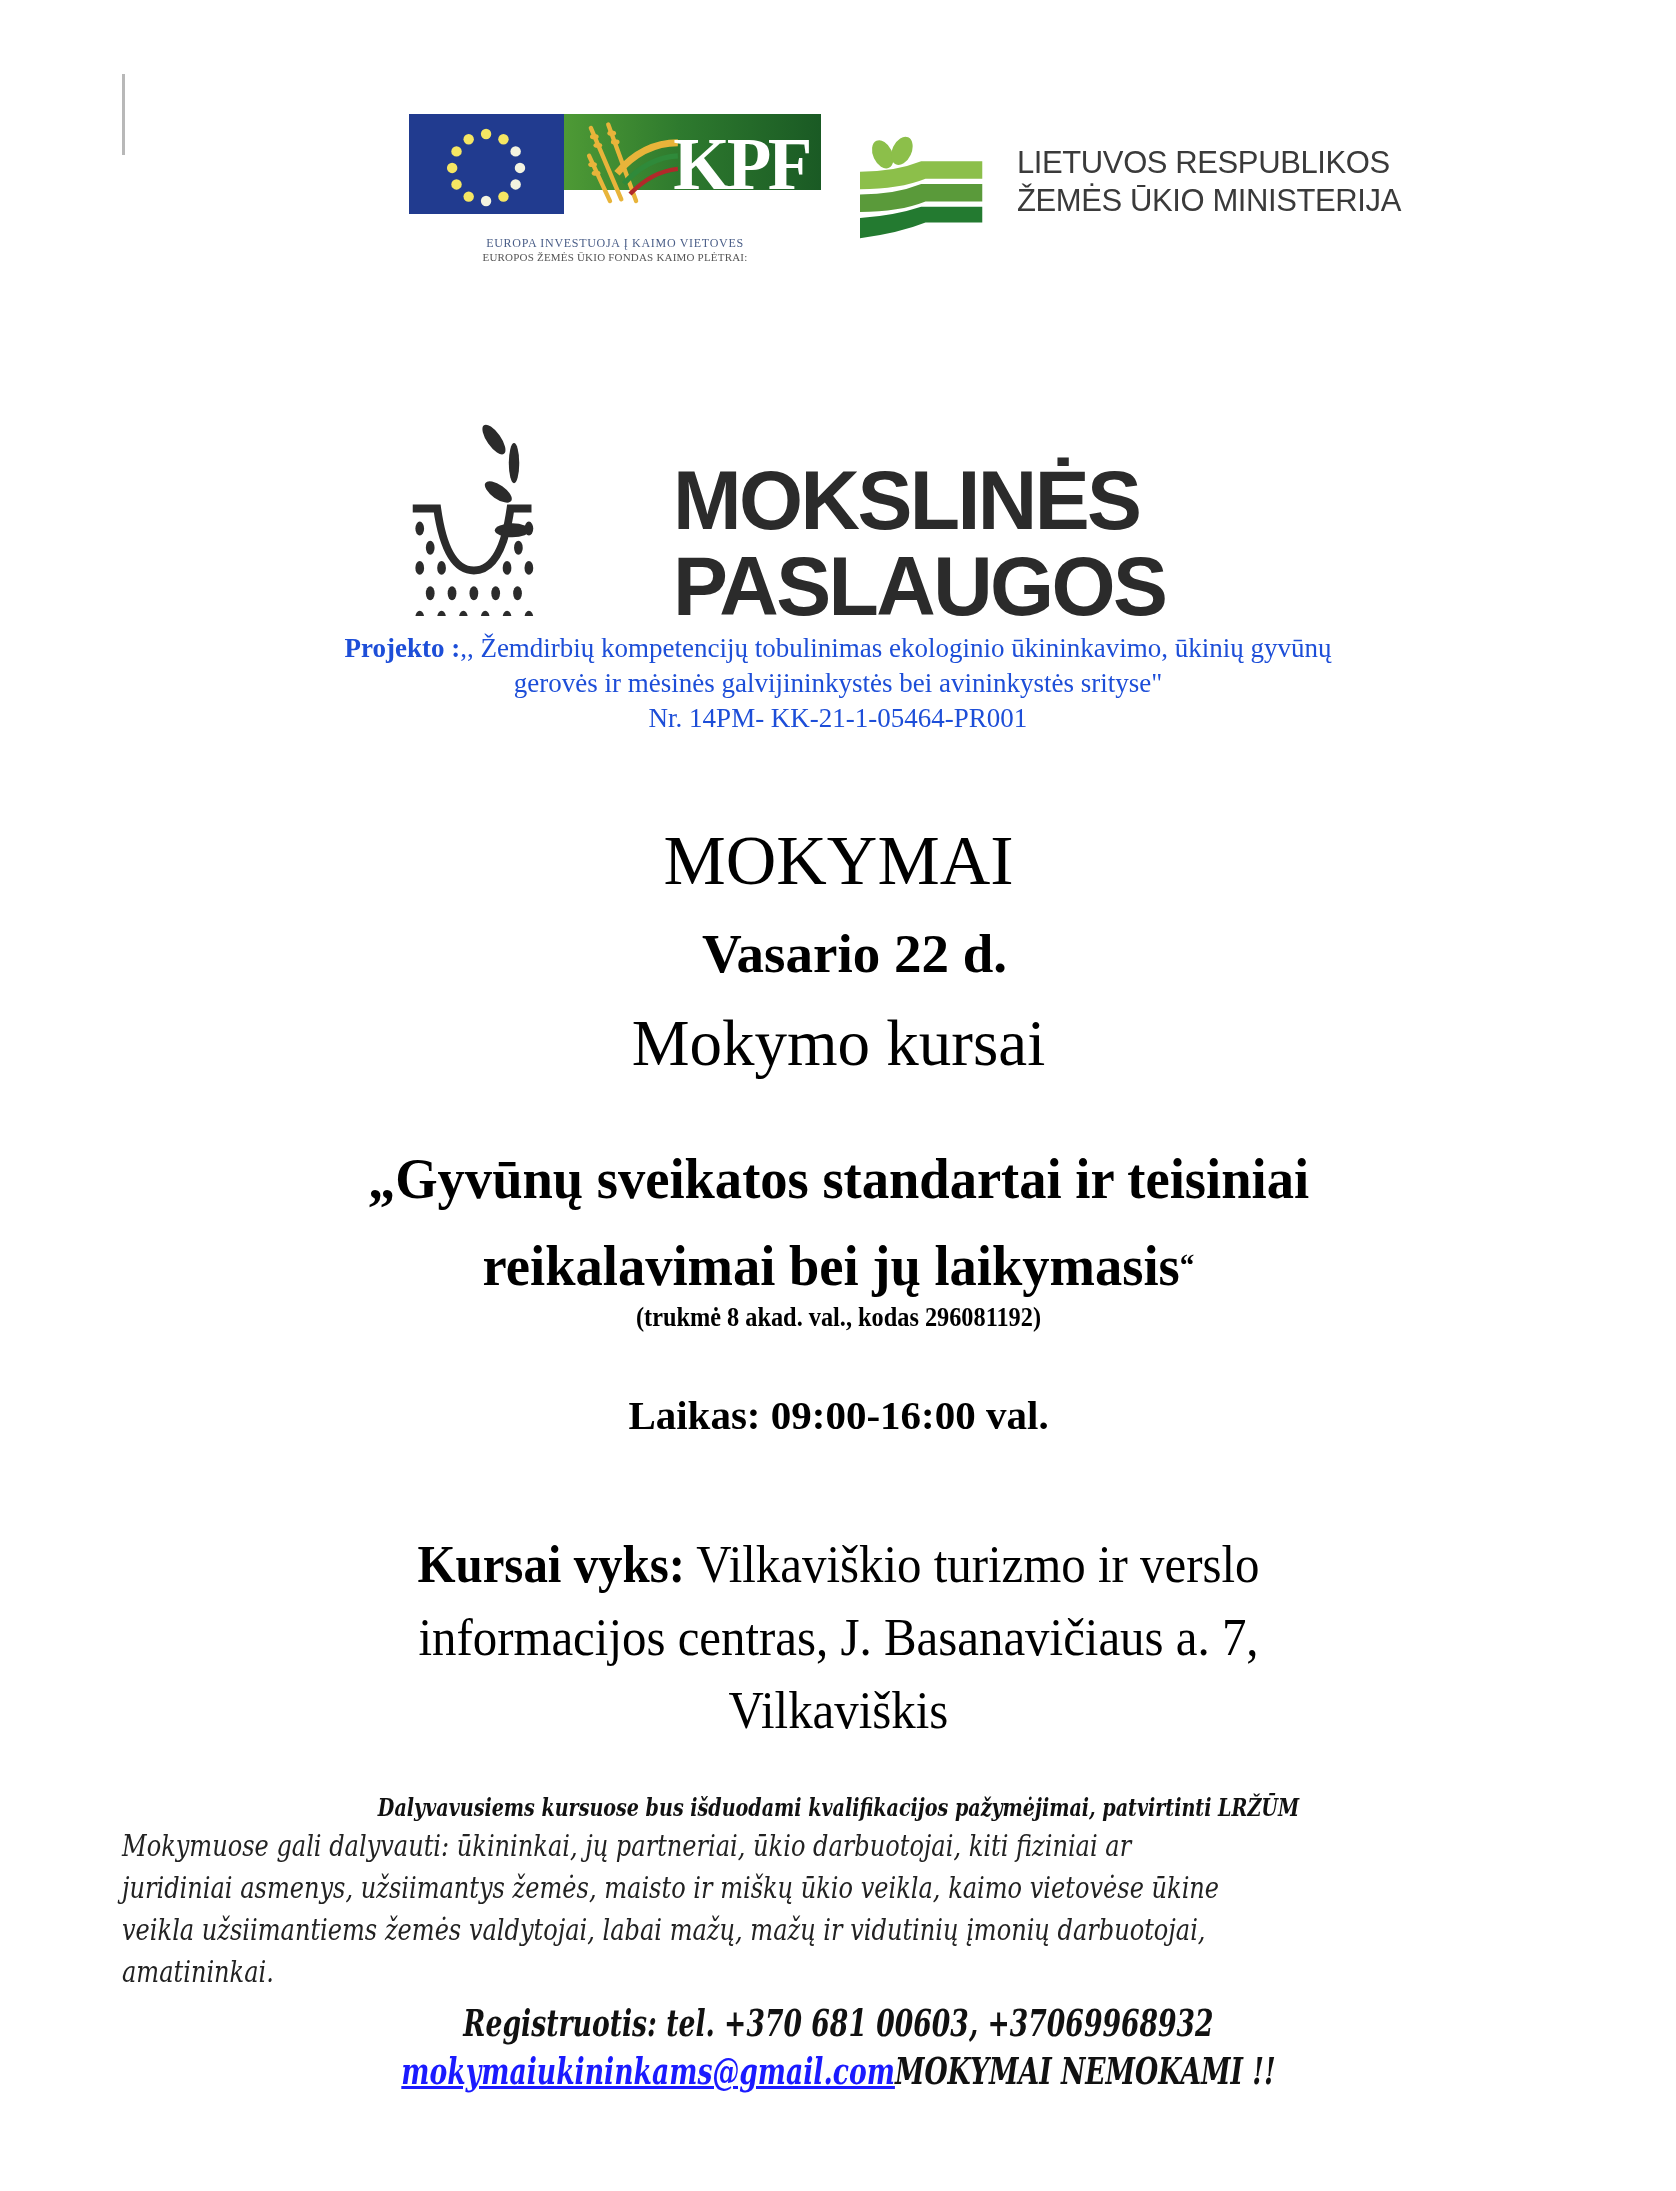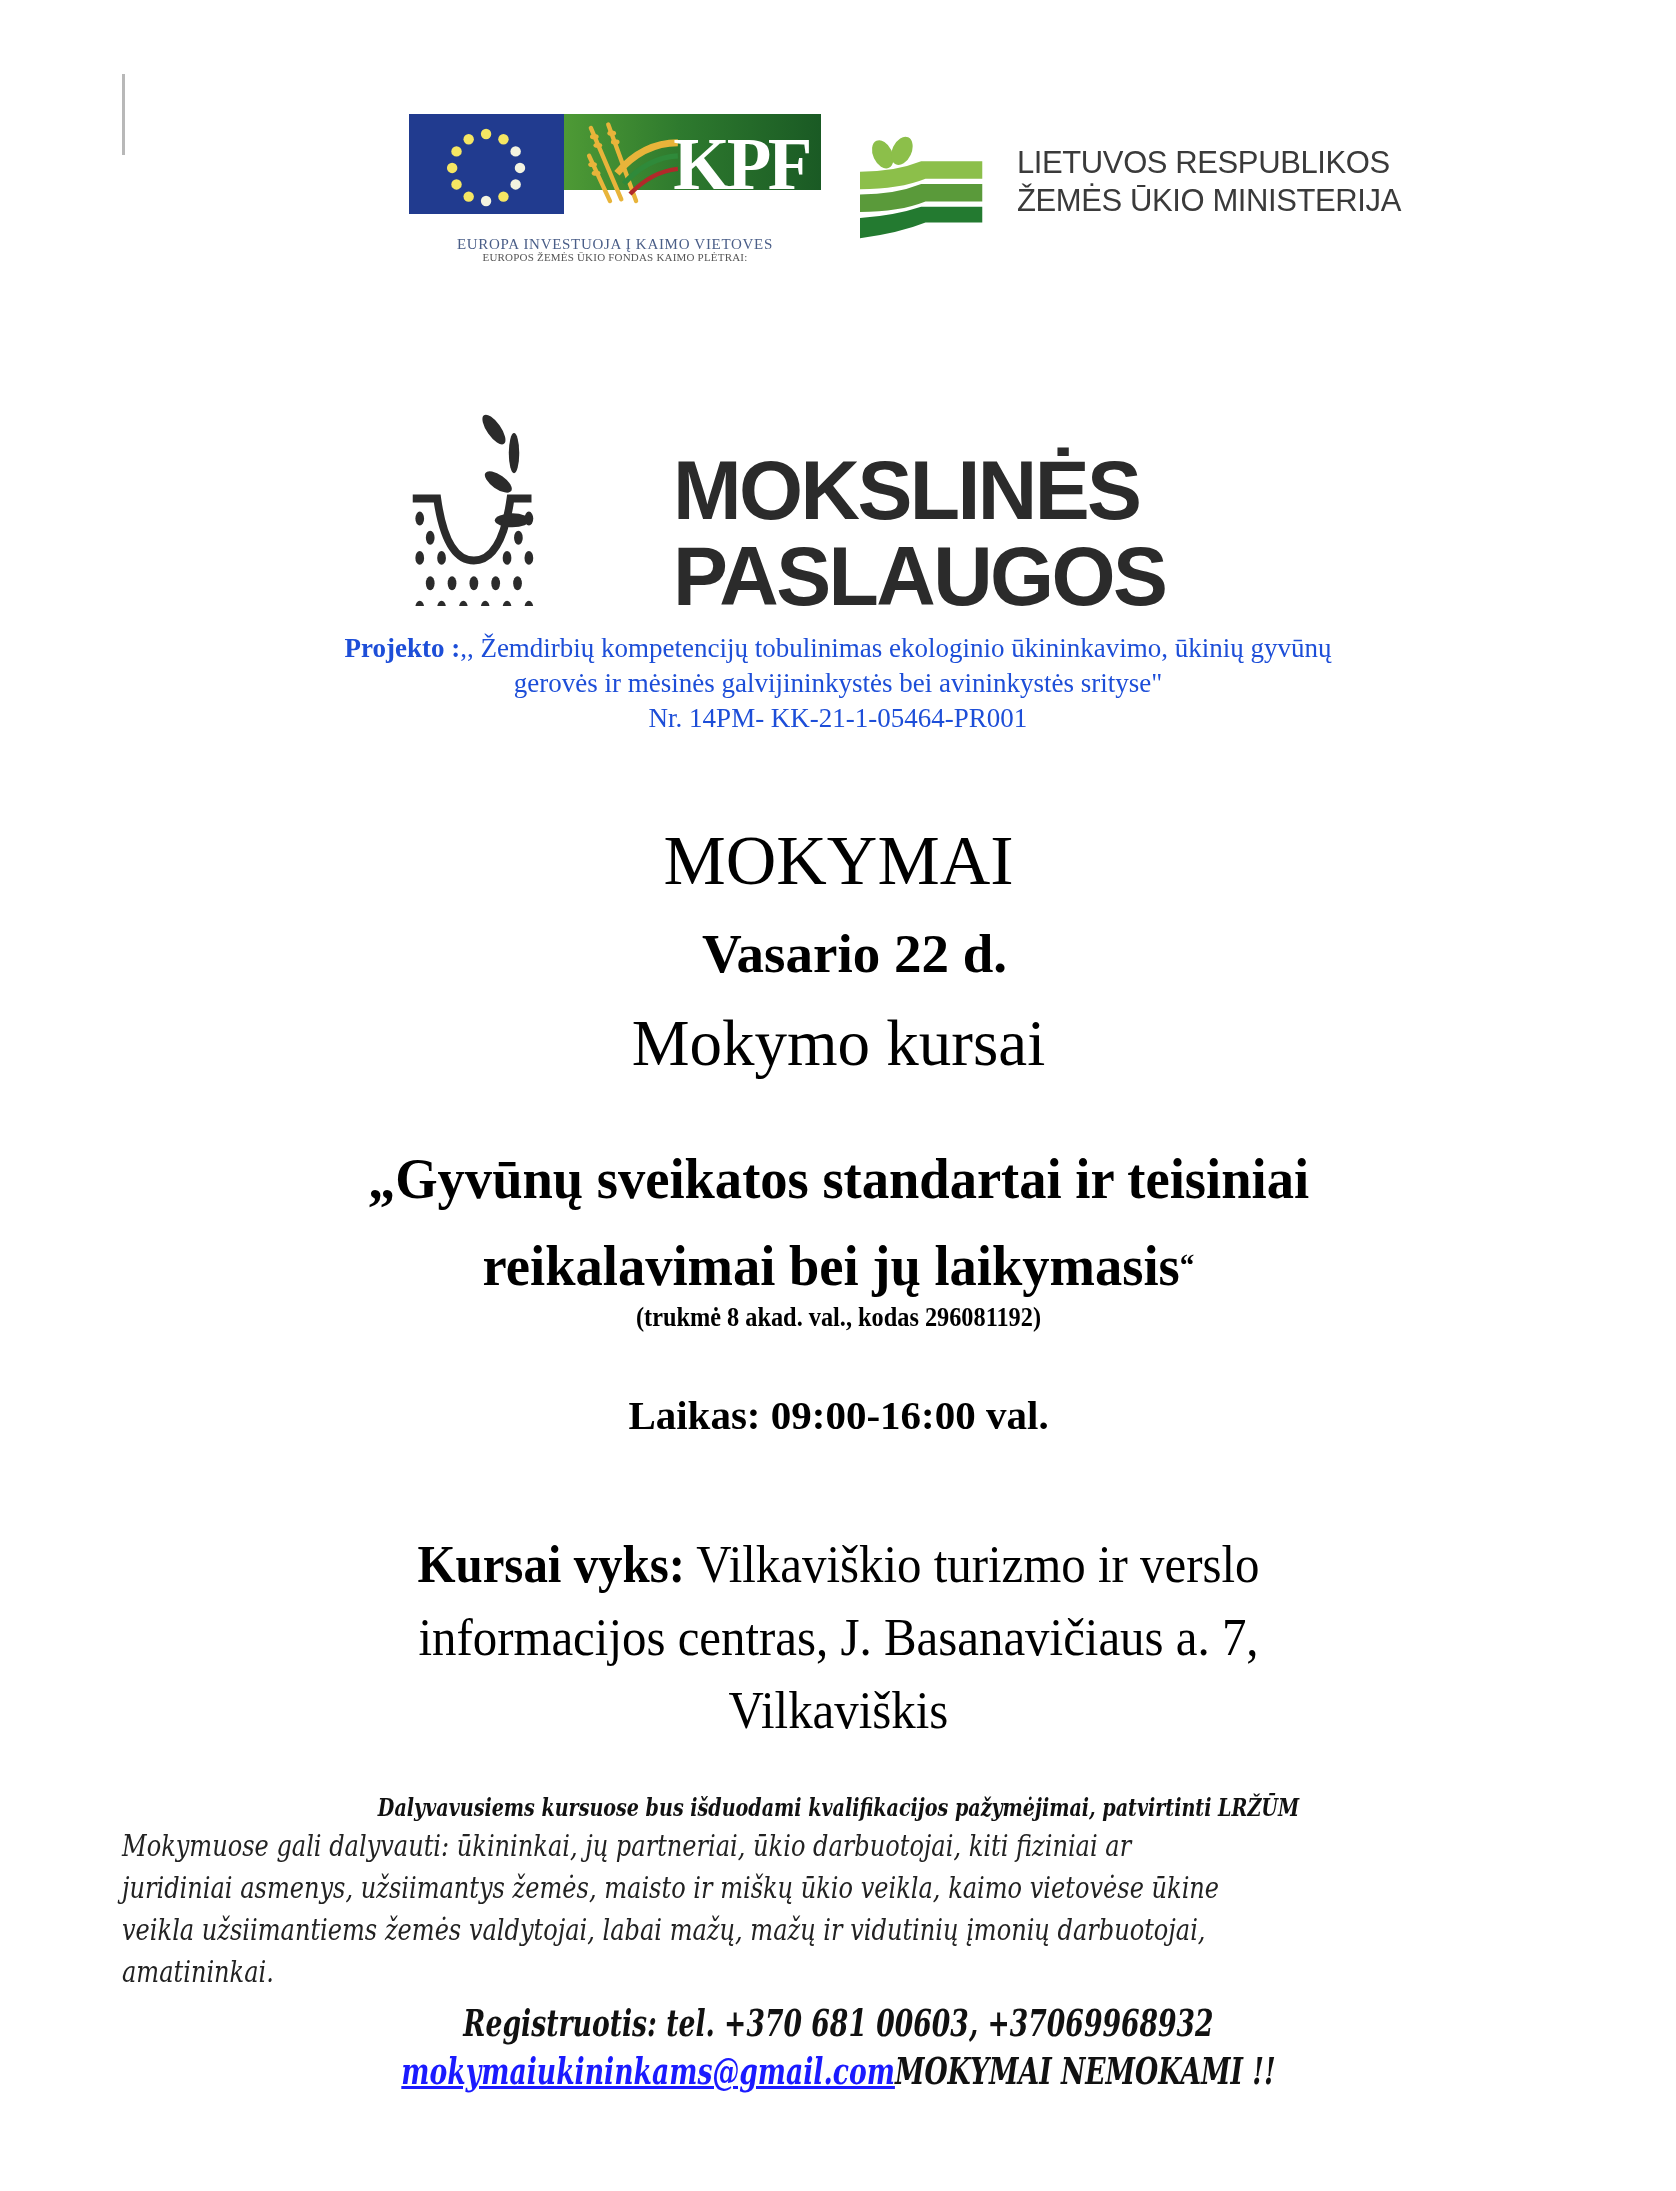--- a/index.html
+++ b/index.html
@@ -49,40 +49,40 @@
     }
     .kpf-caption-1 {
       position: absolute; left: 0; top: 105px; width: 412px;
       font-family: "Liberation Serif", serif; font-size: 11px;
       color: #555555; letter-spacing: 0.2px; white-space: nowrap;
       text-align: center;
       margin-top: 32px;
     }
     .kpf-caption-2 {
       position: absolute; left: 0; top: 122px; width: 412px;
-      font-family: "Liberation Serif", serif; font-size: 15px;
+      font-family: "Liberation Serif", serif; font-size: 12px;
       color: #4a5e88; letter-spacing: 0.7px; white-space: nowrap;
       text-align: center;
     }
 
     
     .ministry-logo {
       left: 860px; top: 135px; width: 559px; height: 105px;
     }
     .ministry-emblem { position: absolute; left: 0; top: 0; }
     .ministry-text {
       position: absolute; left: 157px; top: 8.7px;
       font-family: "Liberation Sans", sans-serif;
       font-size: 31px; line-height: 38px; color: #3a3a3a;
       letter-spacing: -0.4px; white-space: nowrap;
     }
 
     
     .mp-logo {
-      left: 411px; top: 405px; width: 821px; height: 210px;
+      left: 411px; top: 415px; width: 821px; height: 210px;
     }
     .mp-emblem { position: absolute; left: 0; top: 0; }
     .mp-text {
       position: absolute; left: 262px; top: 42px;
       font-family: "Liberation Sans", sans-serif; font-weight: bold;
       font-size: 84px; line-height: 86px; color: #2b2b2b;
       letter-spacing: -2.6px; white-space: nowrap;
       transform: scaleX(0.98); transform-origin: left top;
     }
 

